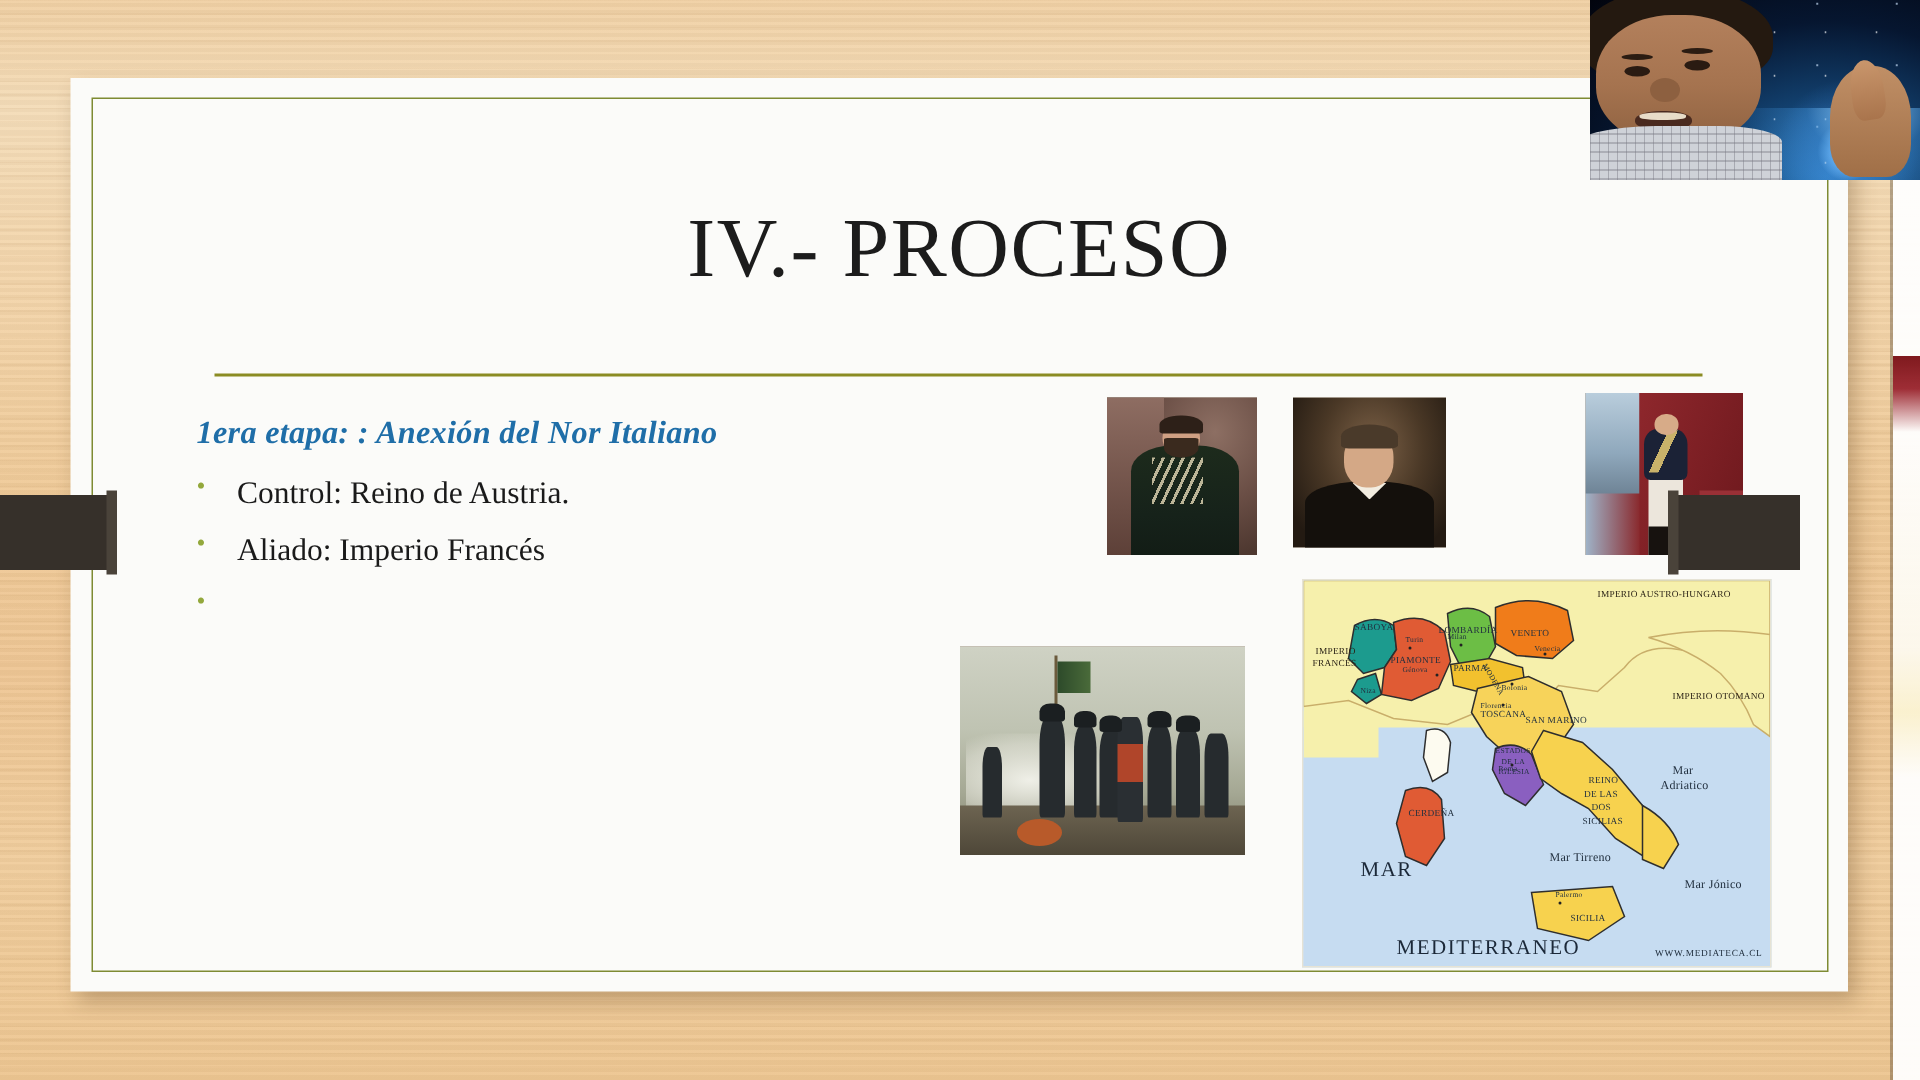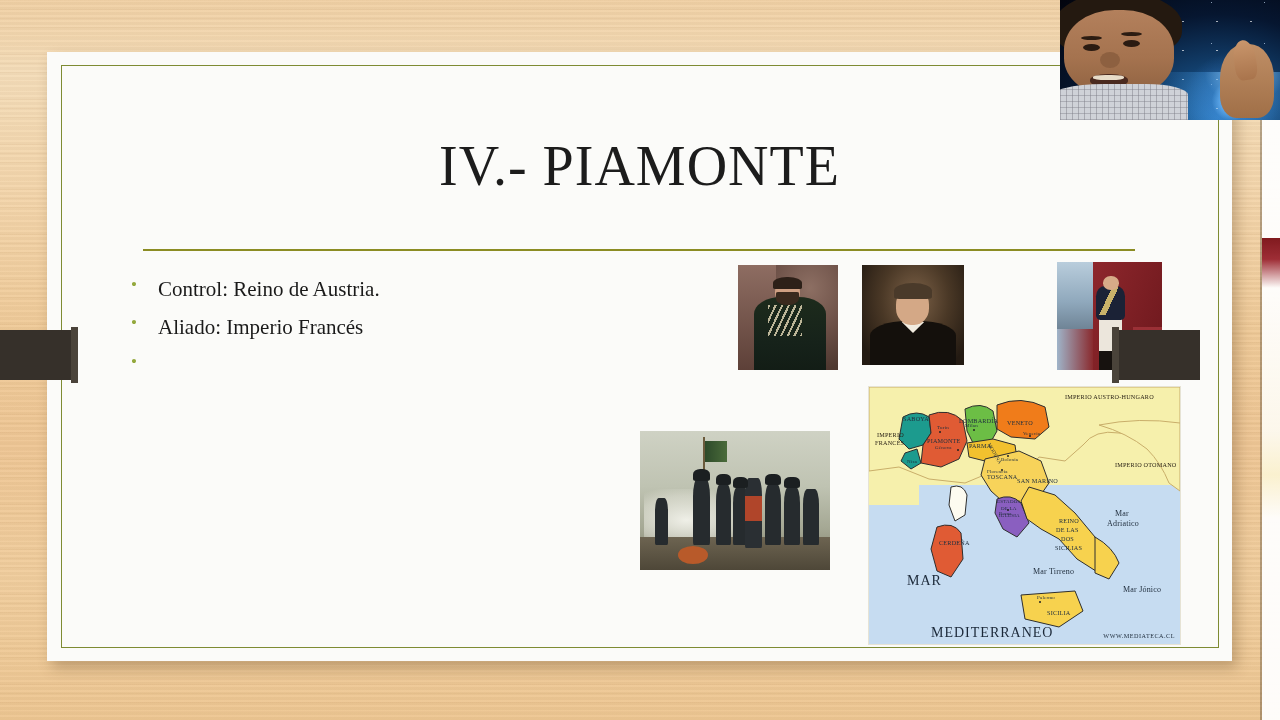--- a/index.html
+++ b/index.html
@@ -423,25 +423,26 @@
 
 <div id="stage">
 
   <div id="backdrop"></div>
   <div id="right-sliver-mask"></div>
   <div id="right-sliver"></div>
 
   <div id="slide">
     <div id="slide-inner-border"></div>
 
-    <div id="title">IV.- PIAMONTE</div>
+    <div id="title">IV.- PROCESO</div>
     <div id="rule"></div>
 
     <div id="body-col">
 
+      <div class="subhead">1era etapa: :  Anexión del  Nor Italiano</div>
 
       <div class="bullet-row">
         <span class="bullet-dot"></span>
         <span class="bullet-text">Control: Reino de  Austria.</span>
       </div>
 
 
       <div class="bullet-row">
         <span class="bullet-dot"></span>
         <span class="bullet-text">Aliado: Imperio Francés</span>

